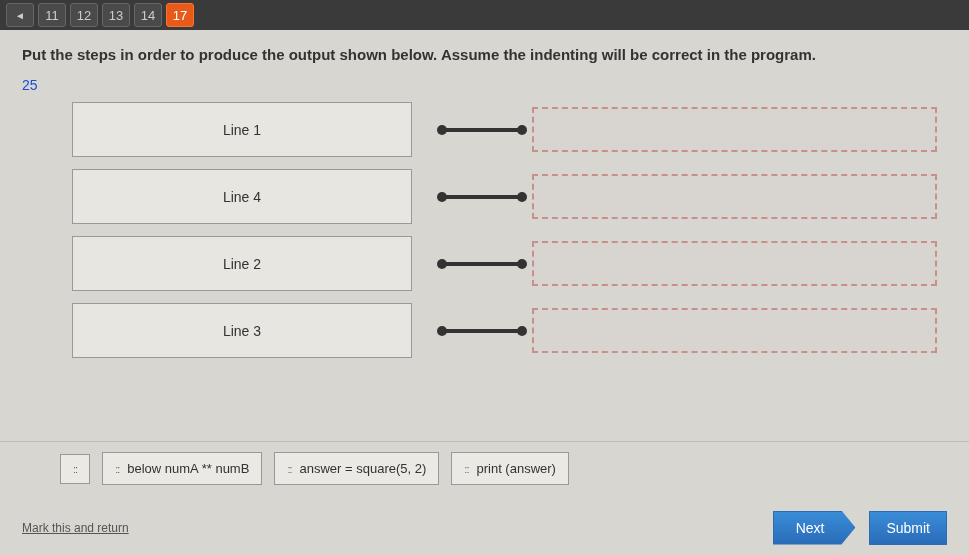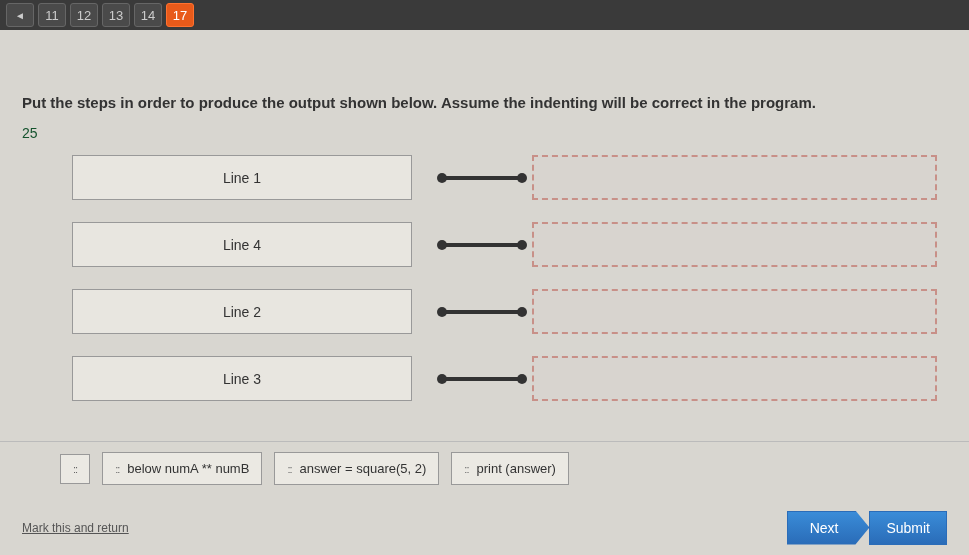--- a/index.html
+++ b/index.html
@@ -33,48 +33,47 @@
       cursor: pointer;
     }
     .nav-btn.arrow { font-size: 10px; }
     .nav-btn.active {
       background: #e85a1a;
       border-color: #ff7230;
       color: #fff;
     }
     .question-area {
       padding: 14px 22px 0 22px;
-      margin-top: 48px;
     }
     .prompt {
       font-size: 15px;
       font-weight: bold;
       color: #333;
       line-height: 1.4;
       margin-bottom: 12px;
     }
     .output-val {
       font-size: 14px;
-      color: #14532d;
+      color: #1d4ed8;
       margin-bottom: 14px;
     }
     .match-area {
       display: flex;
       flex-direction: column;
       gap: 22px;
       padding-left: 50px;
     }
     .match-row {
       display: flex;
       align-items: center;
       height: 45px;
     }
     .left-box {
       width: 340px;
-      height: 45px;
+      height: 55px;
       border: 1px solid #999;
       background: #e8e6e0;
       display: flex;
       align-items: center;
       justify-content: center;
       font-size: 14px;
       color: #333;
     }
     .connector {
       width: 80px;
@@ -142,21 +141,21 @@
     }
     .bottom-bar {
       position: absolute;
       bottom: 0;
       left: 0;
       right: 0;
       height: 55px;
       display: flex;
       align-items: center;
       padding: 0 22px;
-      gap: 0;
+      gap: 14px;
     }
     .mark-link {
       color: #555;
       font-size: 12px;
       text-decoration: underline;
       cursor: pointer;
       margin-right: auto;
     }
     .btn {
       height: 34px;

